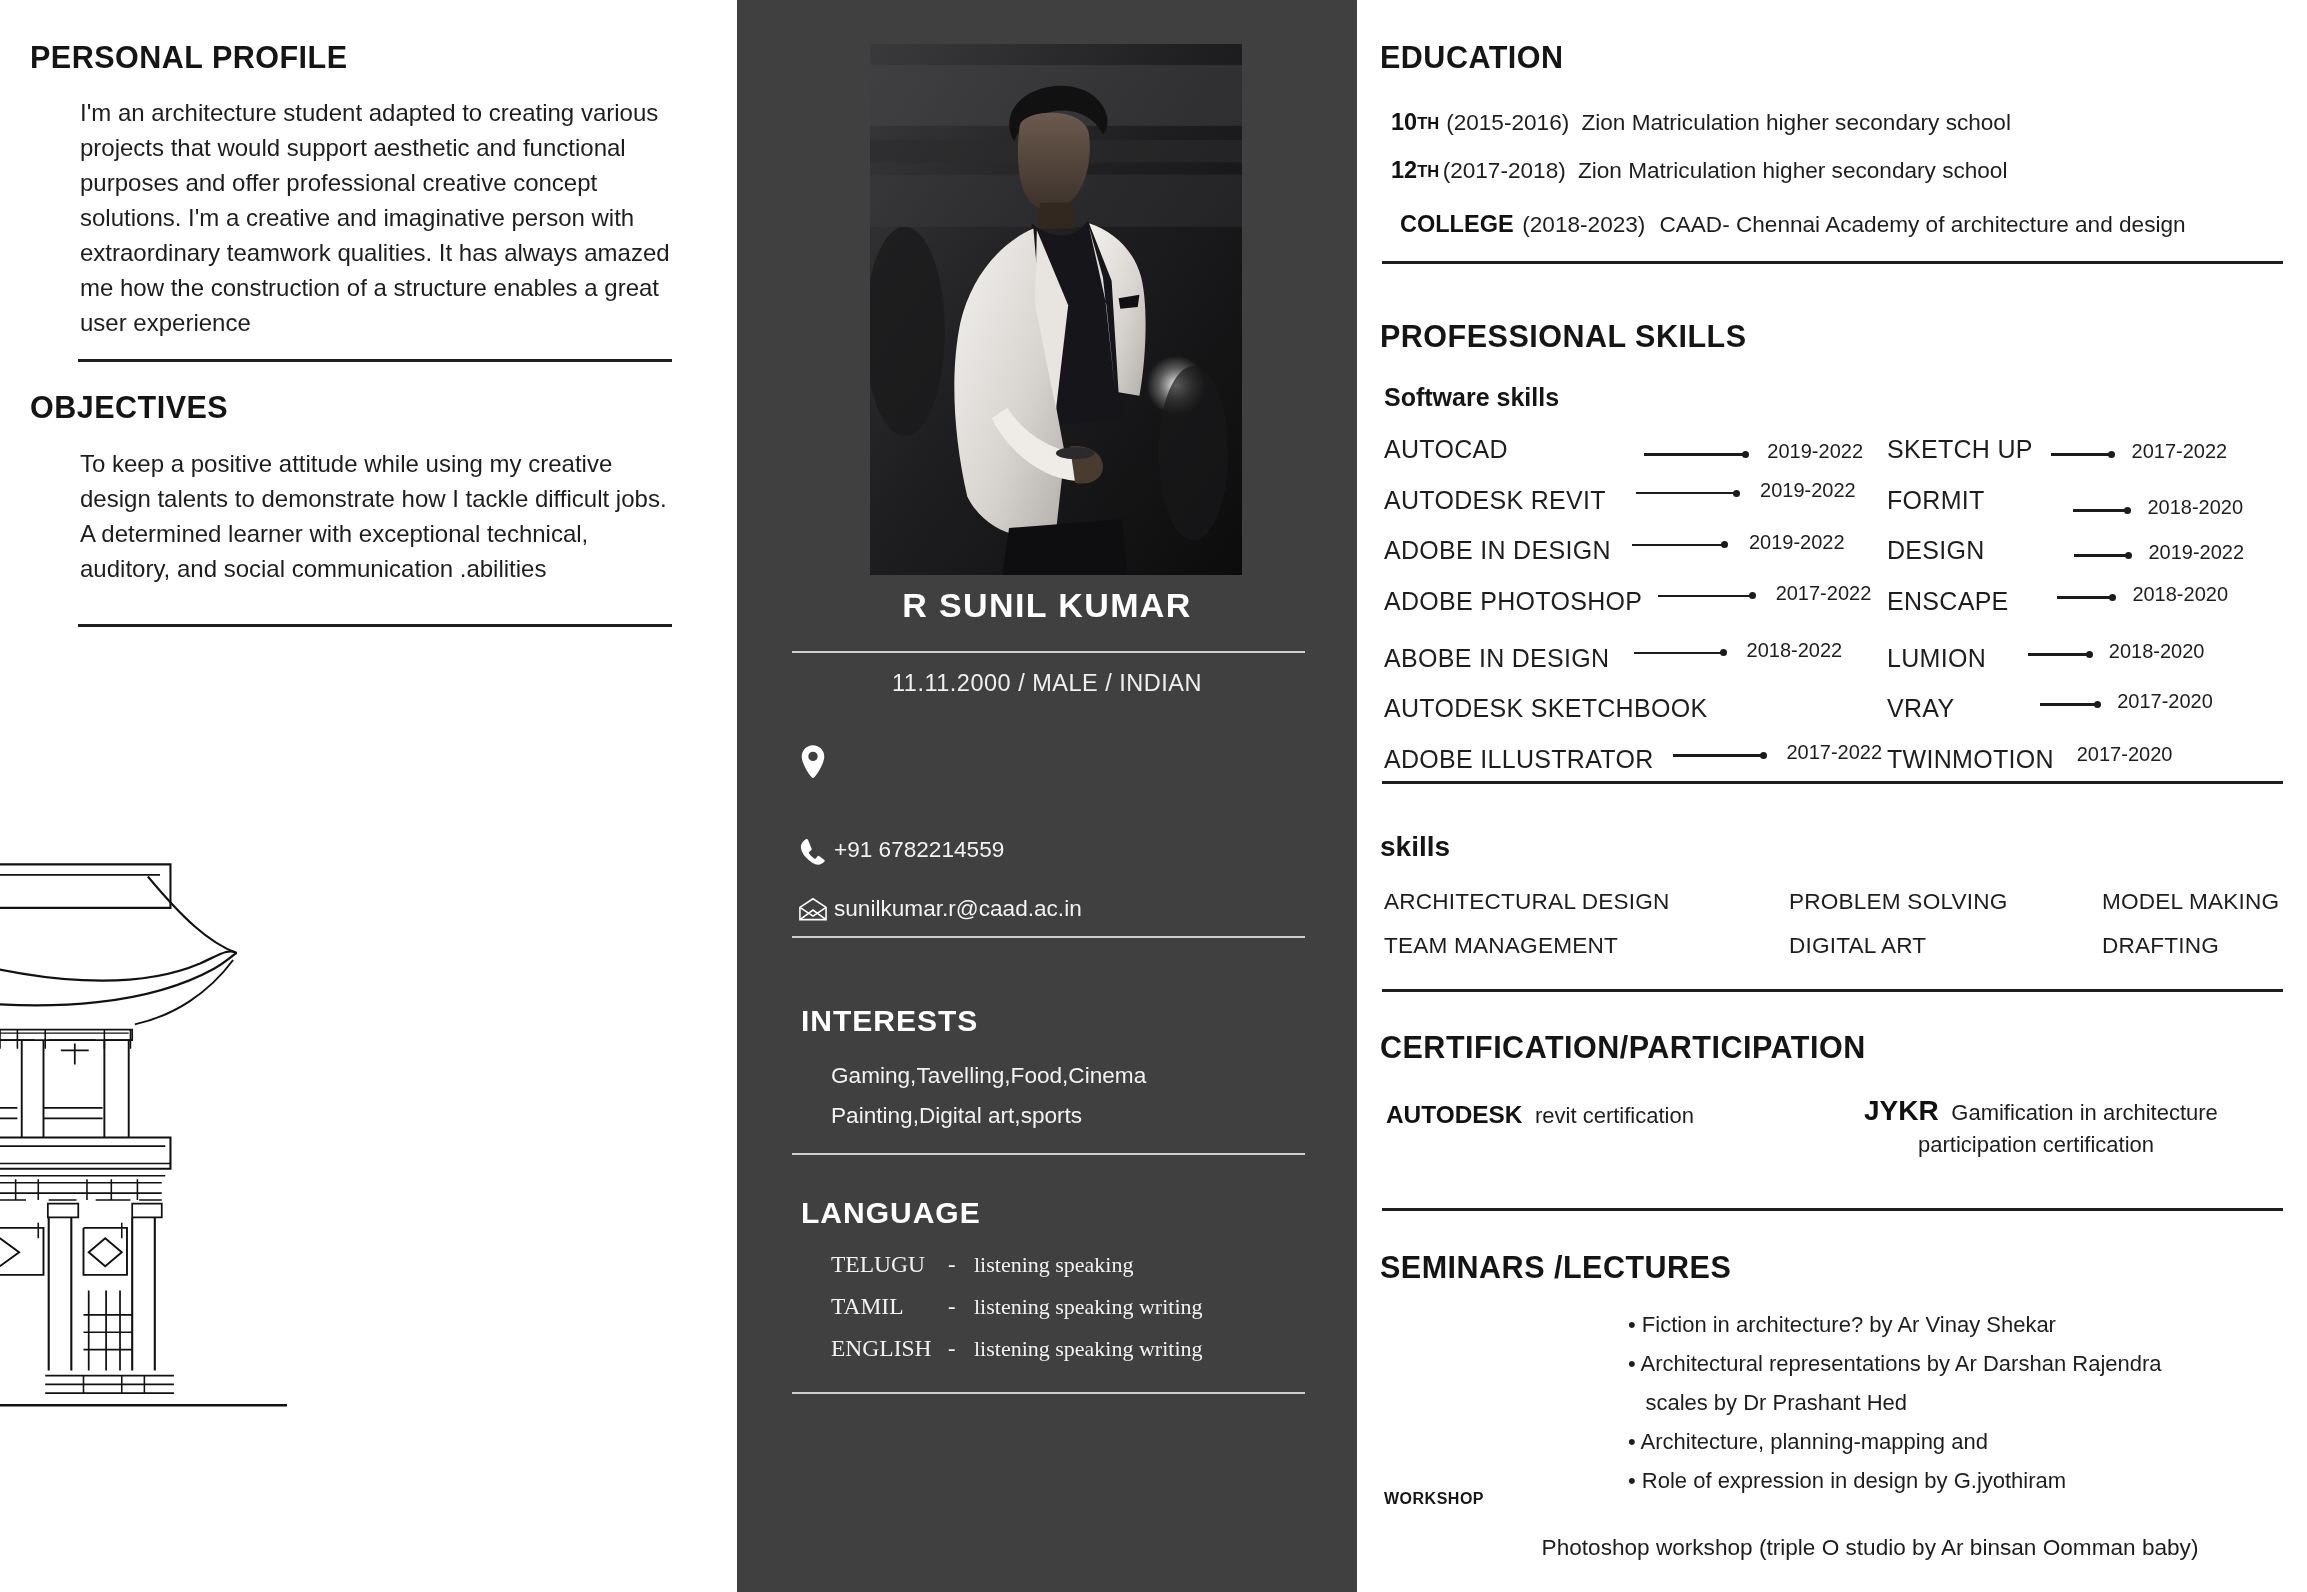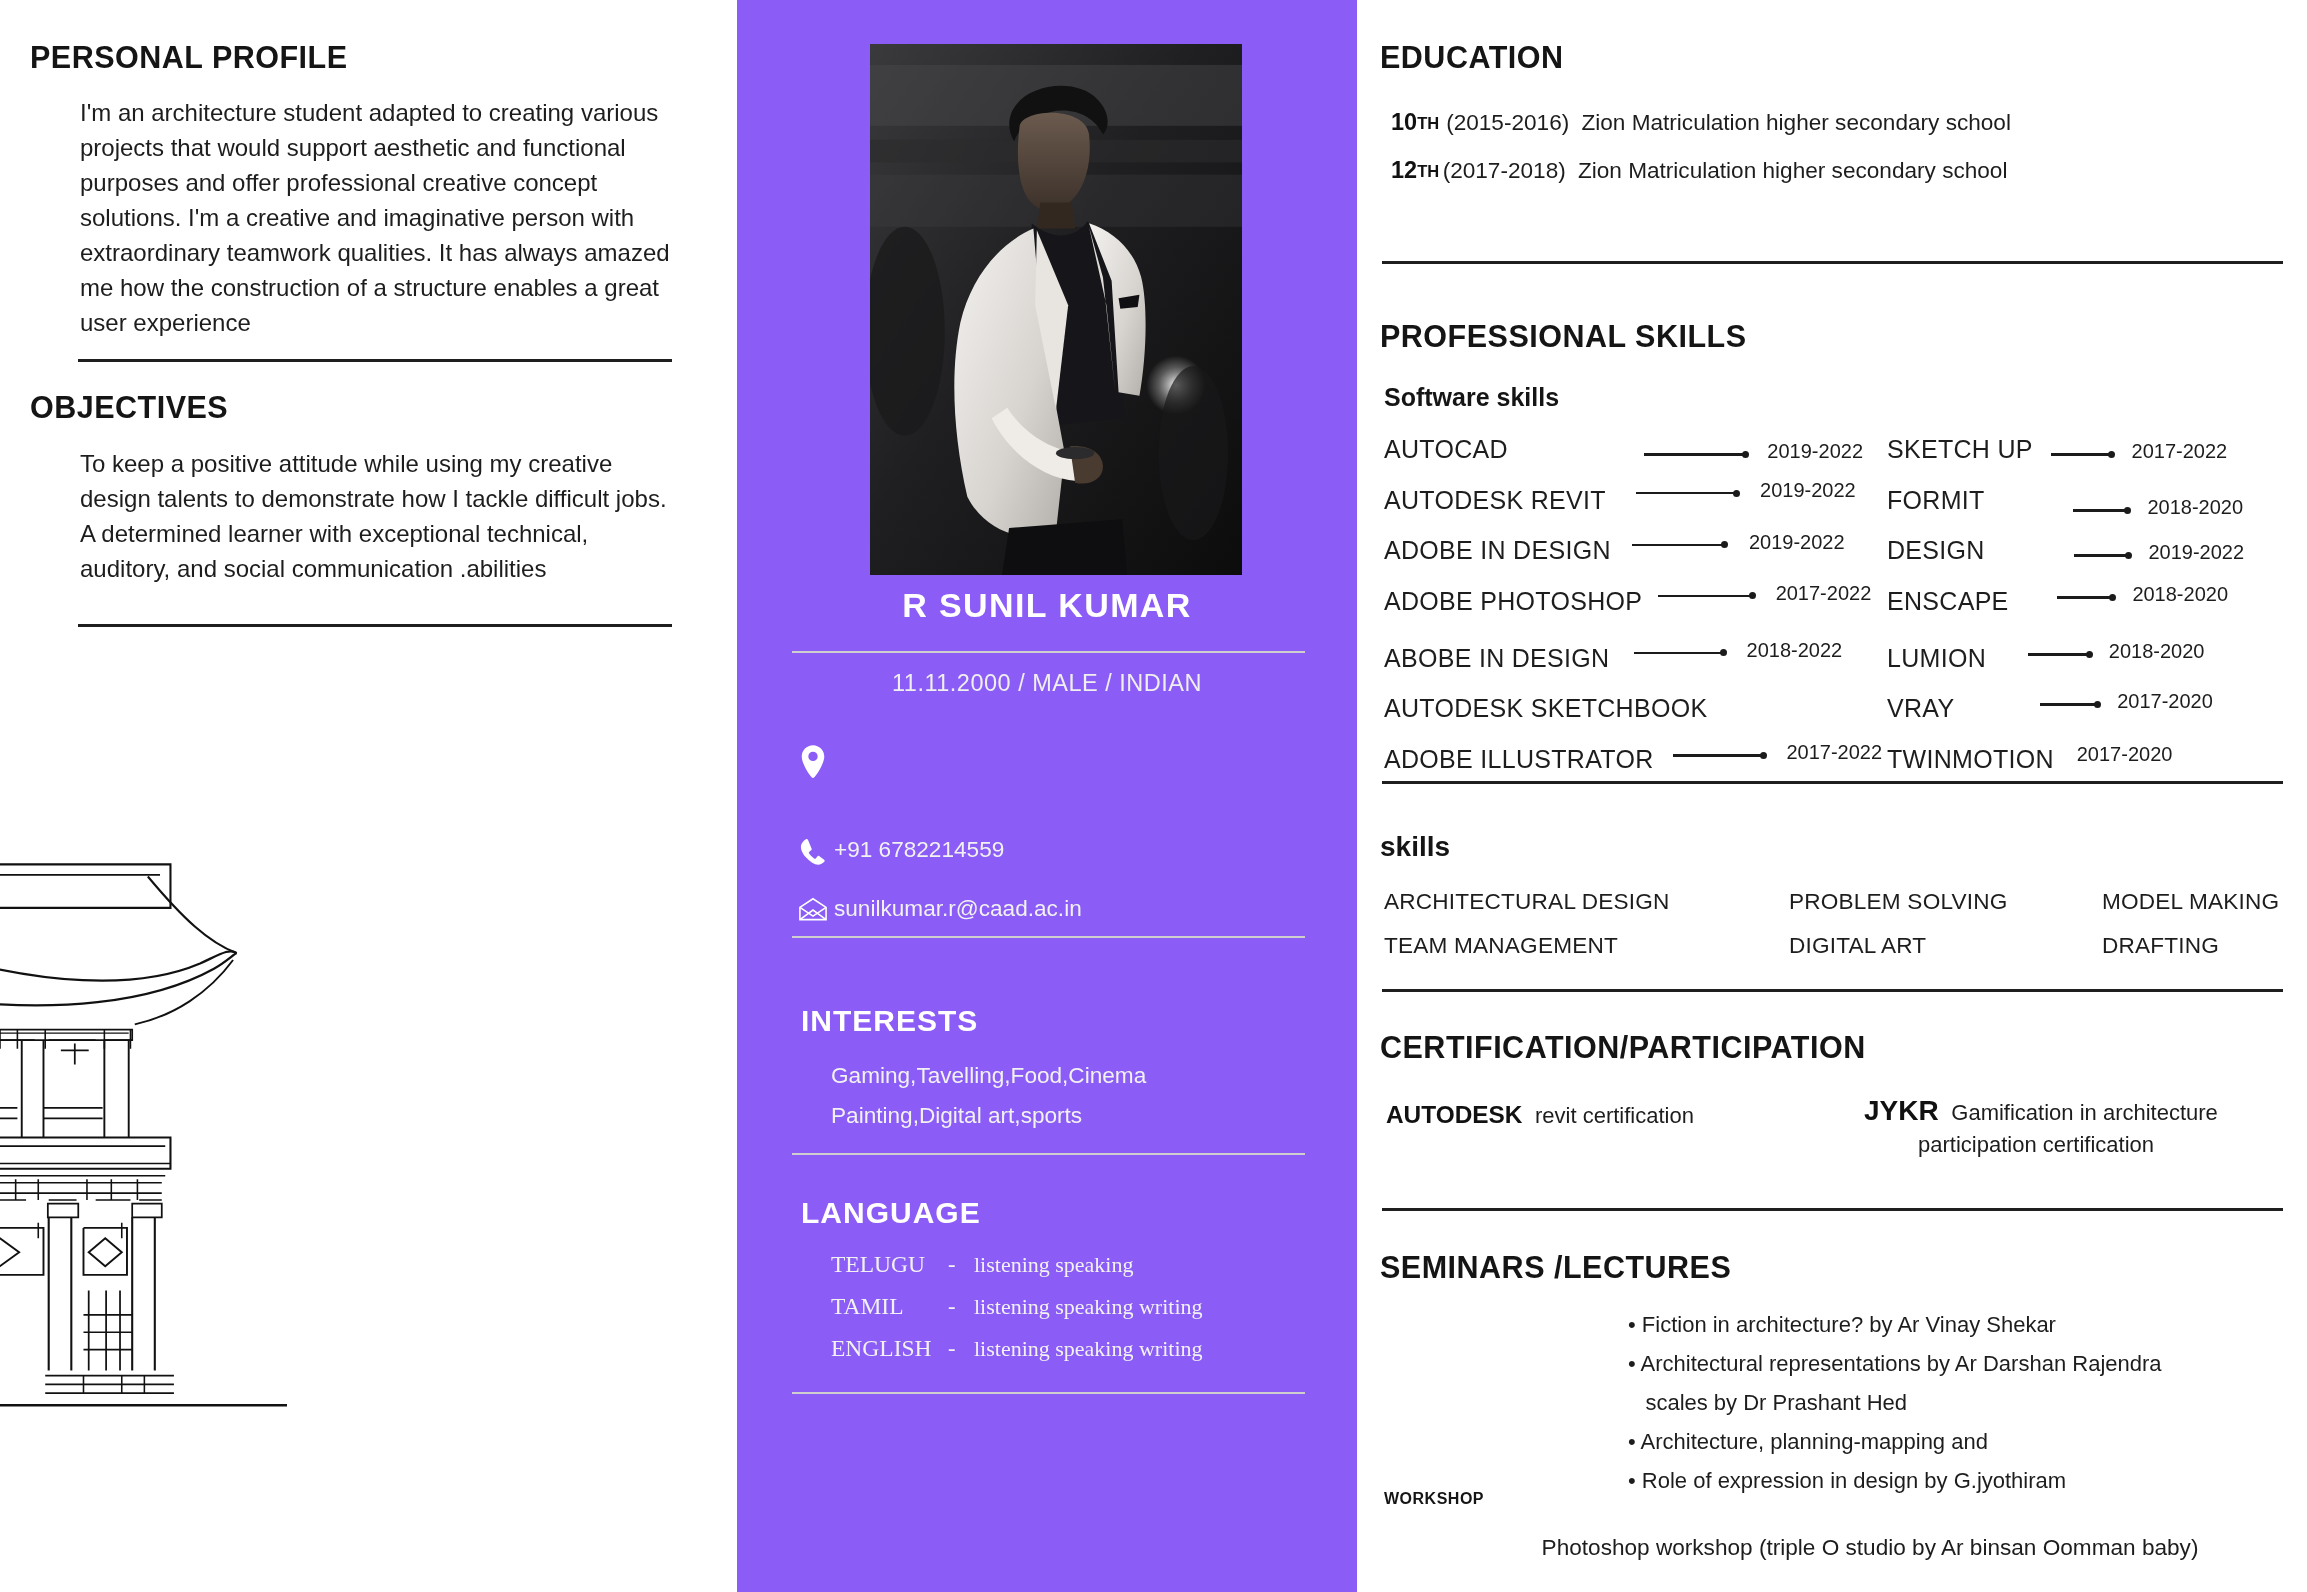--- a/index.html
+++ b/index.html
@@ -31,21 +31,21 @@
 
   #ob-title { position: absolute; left: 30px; top: 390px; }
   #ob-text  { position: absolute; left: 80px; top: 446px; width: 600px; }
   #ob-rule  { position: absolute; left: 78px; top: 624px; width: 594px; }
 
   #pagoda { position: absolute; left: 0px; top: 831px; width: 287px; height: 592px; }
 
   
   #center {
     position: absolute; left: 737px; top: 0; width: 620px; height: 1593px;
-    background: #8b5cf6; color: #ffffff;
+    background: #404040; color: #ffffff;
   }
   #photo {
     position: absolute; left: 133px; top: 44px; width: 372px; height: 531px;
     background: #0e0e0f; overflow: hidden;
   }
   #photo svg { display:block; width:100%; height:100%; }
 
   #cname {
     position: absolute; left: 0; top: 586px; width: 620px; text-align: center;
     font-size: 34px; font-weight: 700; letter-spacing: 1.4px; color: #fff;
@@ -308,20 +308,23 @@
   <div id="right">
 
     <div id="edu-title" class="sec-title">EDUCATION</div>
 
     <div class="edu-row" id="edu1">
       <span class="edu-level">10</span><span class="edu-sup">TH</span><span class="edu-years" style="margin-left:7px">(2015-2016)</span><span class="edu-school" style="margin-left:12.2px">Zion Matriculation higher secondary school</span>
     </div>
     <div class="edu-row" id="edu2">
       <span class="edu-level">12</span><span class="edu-sup">TH</span><span class="edu-years" style="margin-left:3.5px">(2017-2018)</span><span class="edu-school" style="margin-left:12.2px">Zion Matriculation higher secondary school</span>
     </div>
+    <div class="edu-row" id="edu3">
+      <span class="edu-level">COLLEGE</span><span class="edu-years" style="margin-left:8.7px">(2018-2023)</span><span class="edu-school" style="margin-left:14px">CAAD- Chennai Academy of  architecture and design</span>
+    </div>
     <div id="edu-rule"></div>
 
     <div id="ps-title" class="sec-title">PROFESSIONAL SKILLS</div>
     <div id="sw-title">Software skills</div>
 
     <div class="sk-item" style="left:26px; top:435px;">
       <span class="sk-name">AUTOCAD</span>
       <span class="sk-arrow" style="width:104px; margin-left:132px;"><span class="ln"></span><span class="dot"></span></span>
       <span class="sk-year" style="margin-left:15.7px;">2019-2022</span>
     </div>

